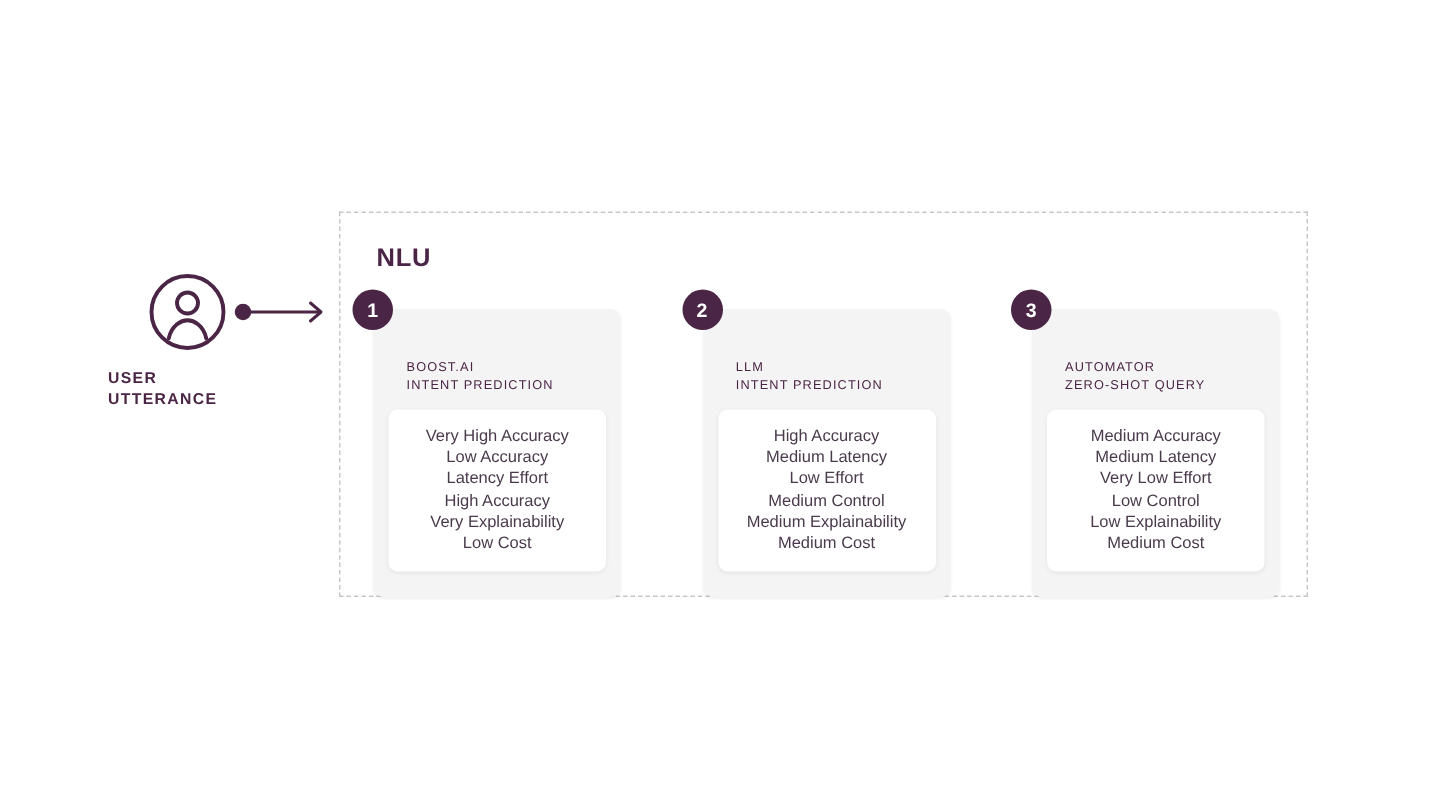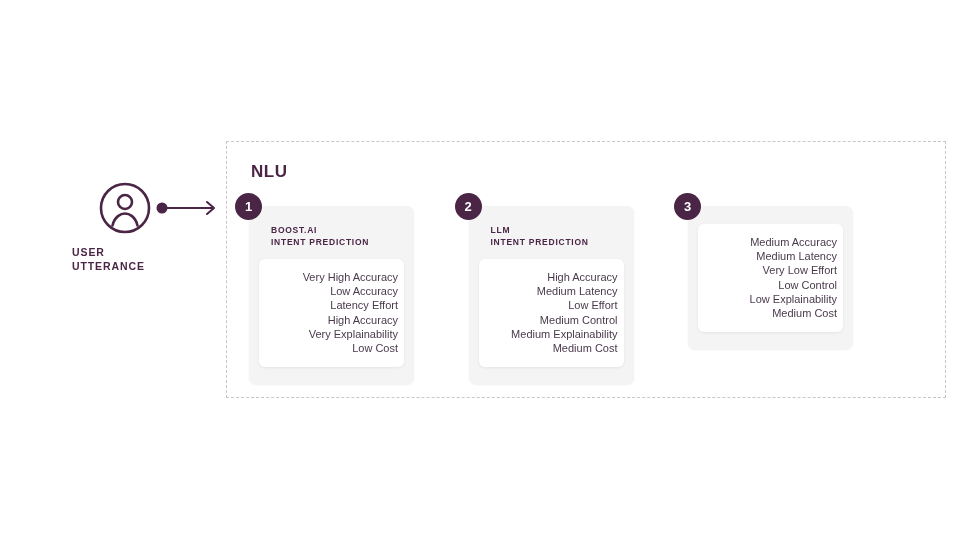--- a/index.html
+++ b/index.html
@@ -46,21 +46,21 @@
     top: 196px;
     width: 66px;
     height: 24px;
   }
 
   
   #nlu-container {
     position: absolute;
     left: 226px;
     top: 141px;
-    width: 720px;
+    width: 646px;
     height: 257px;
     border: 1px dashed #c9c6cb;
     box-sizing: border-box;
   }
   #nlu-title {
     position: absolute;
     left: 24px;
     top: 20px;
     font-size: 17px;
     font-weight: bold;
@@ -99,40 +99,39 @@
   }
   .card {
     background: #f5f4f5;
     border-radius: 7px;
     padding: 18px 10px 17px 10px;
     box-sizing: border-box;
     box-shadow: 0 1px 2px rgba(60,40,60,0.07);
   }
   .card-title {
     font-size: 8.5px;
-    font-weight: bold;
+    font-weight: normal;
     letter-spacing: 0.75px;
     line-height: 12px;
     color: #4a2545;
-    margin: 0 0 11px 12px;
+    margin: 14px 0 11px 12px;
     white-space: pre-line;
   }
   .card-panel {
     background: #ffffff;
     border-radius: 6px;
     padding: 11px 6px 12px 6px;
     text-align: center;
     box-shadow: 0 1px 3px rgba(60,40,60,0.08);
   }
   .attr {
     font-size: 11px;
     line-height: 14.2px;
     color: #4a3a4c;
     white-space: nowrap;
-    text-align: right;
   }
 </style>
 </head>
 <body>
 
 <div id="user-block">
   <svg id="avatar-icon" viewBox="0 0 52 52">
     <circle cx="26" cy="26" r="24" fill="none" stroke="#4a2545" stroke-width="2.6"></circle>
     <circle cx="26" cy="20" r="7" fill="none" stroke="#4a2545" stroke-width="2.6"></circle>
     <path d="M13.5 43.5 C15.5 34.5 22 31.5 26 31.5 C30 31.5 36.5 34.5 38.5 43.5" fill="none" stroke="#4a2545" stroke-width="2.6" stroke-linecap="round"></path>
@@ -180,20 +179,22 @@
           <div class="attr">Medium Control</div>
           <div class="attr">Medium Explainability</div>
           <div class="attr">Medium Cost</div>
         </div>
       </div>
     </div>
 
     <div class="card-wrap">
       <div class="step-badge">3</div>
       <div class="card">
+        <div class="card-title">AUTOMATOR
+ZERO-SHOT QUERY</div>
         <div class="card-panel">
           <div class="attr">Medium Accuracy</div>
           <div class="attr">Medium Latency</div>
           <div class="attr">Very Low Effort</div>
           <div class="attr">Low Control</div>
           <div class="attr">Low Explainability</div>
           <div class="attr">Medium Cost</div>
         </div>
       </div>
     </div>

